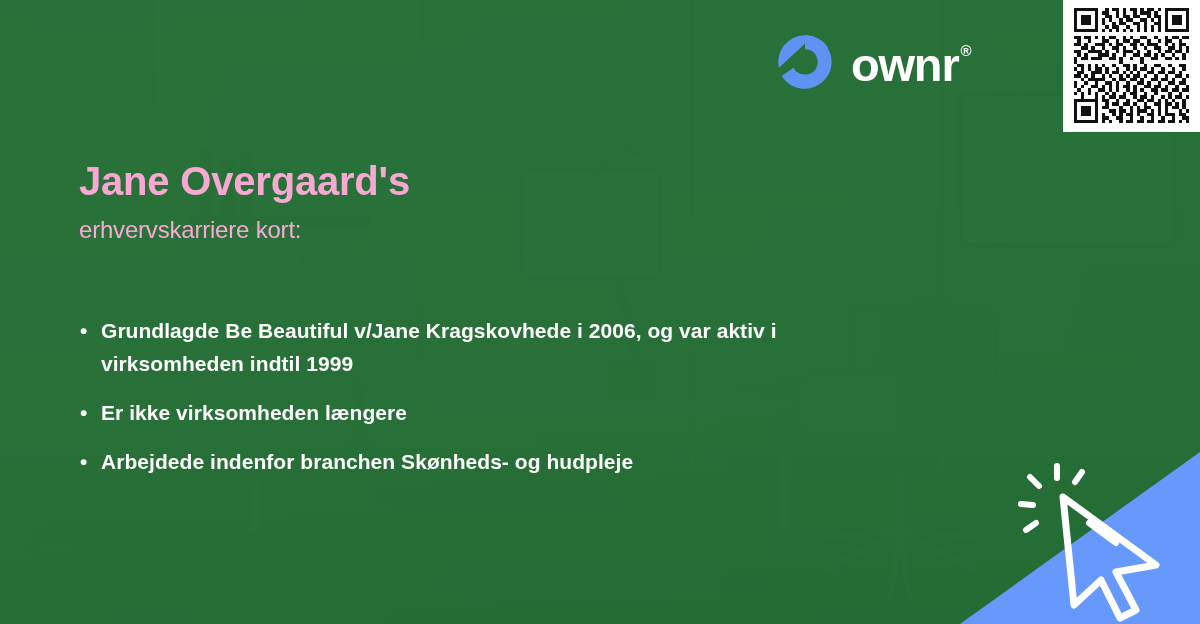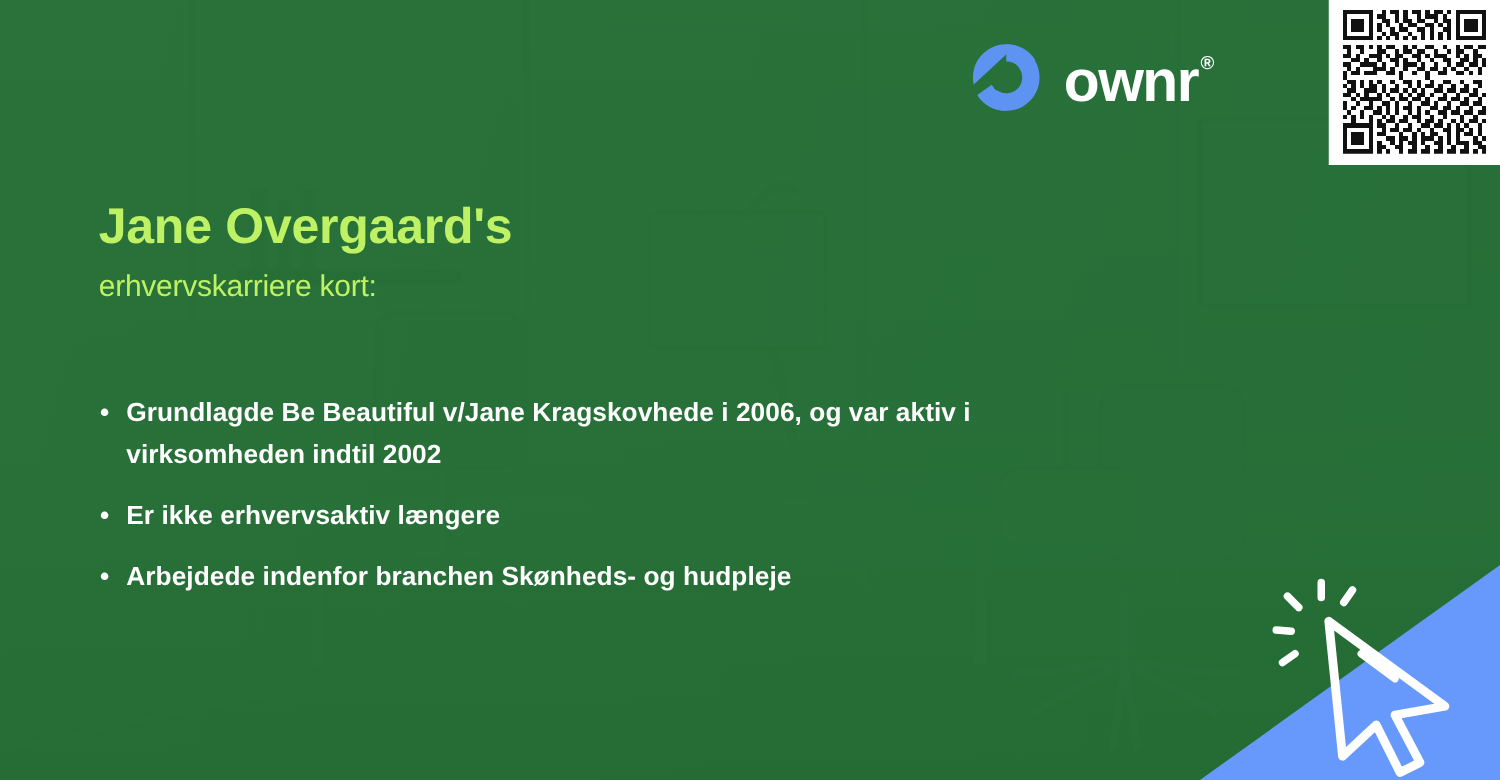--- a/index.html
+++ b/index.html
@@ -68,21 +68,21 @@
     position:absolute; left:1063px; top:0px;
     width:137px; height:132px;
     background:#ffffff;
     padding:8px 8px 9px 8px;
   }
   #qr-panel svg { width:100%; height:100%; display:block; shape-rendering:crispEdges; }
 
   
   #headline {
     position:absolute; left:79px; top:157px;
-    color:#bef264;
+    color:#f9a8d4;
   }
   #headline-line1 {
     font-size:40px;
     font-weight:bold;
     line-height:49px;
     letter-spacing:-.2px;
     white-space:nowrap;
   }
   #headline-line2 {
     font-size:24px;
@@ -275,26 +275,26 @@
 
   <div id="headline">
     <div id="headline-line1">Jane Overgaard's</div>
     <div id="headline-line2">erhvervskarriere kort:</div>
   </div>
 
   <div id="bullets">
 
     <div class="bullet">
       <span class="bullet-dot">•</span>
-      <span class="bullet-text">Grundlagde Be Beautiful v/Jane Kragskovhede i 2006, og var aktiv i virksomheden indtil 2002</span>
+      <span class="bullet-text">Grundlagde Be Beautiful v/Jane Kragskovhede i 2006, og var aktiv i virksomheden indtil 1999</span>
     </div>
 
     <div class="bullet">
       <span class="bullet-dot">•</span>
-      <span class="bullet-text">Er ikke erhvervsaktiv længere</span>
+      <span class="bullet-text">Er ikke virksomheden længere</span>
     </div>
 
     <div class="bullet">
       <span class="bullet-dot">•</span>
       <span class="bullet-text">Arbejdede indenfor branchen Skønheds- og hudpleje</span>
     </div>
 
   </div>
 
   <div id="corner-triangle">

